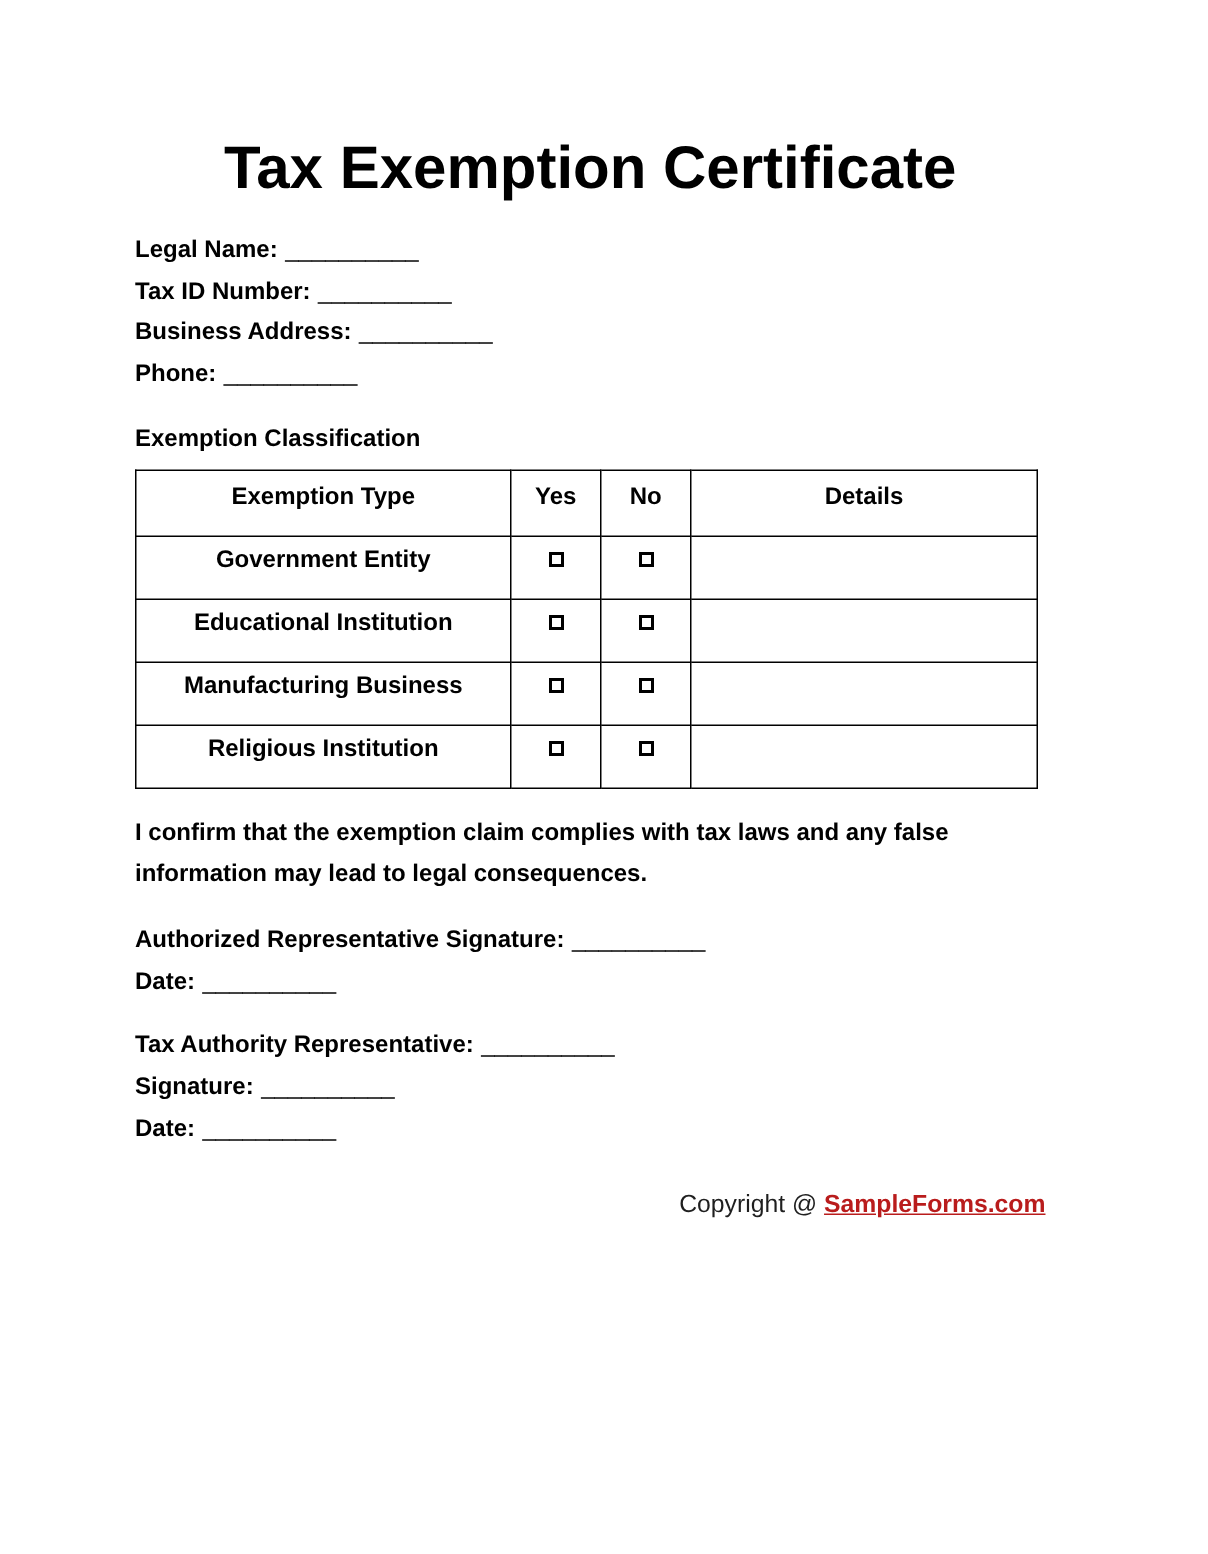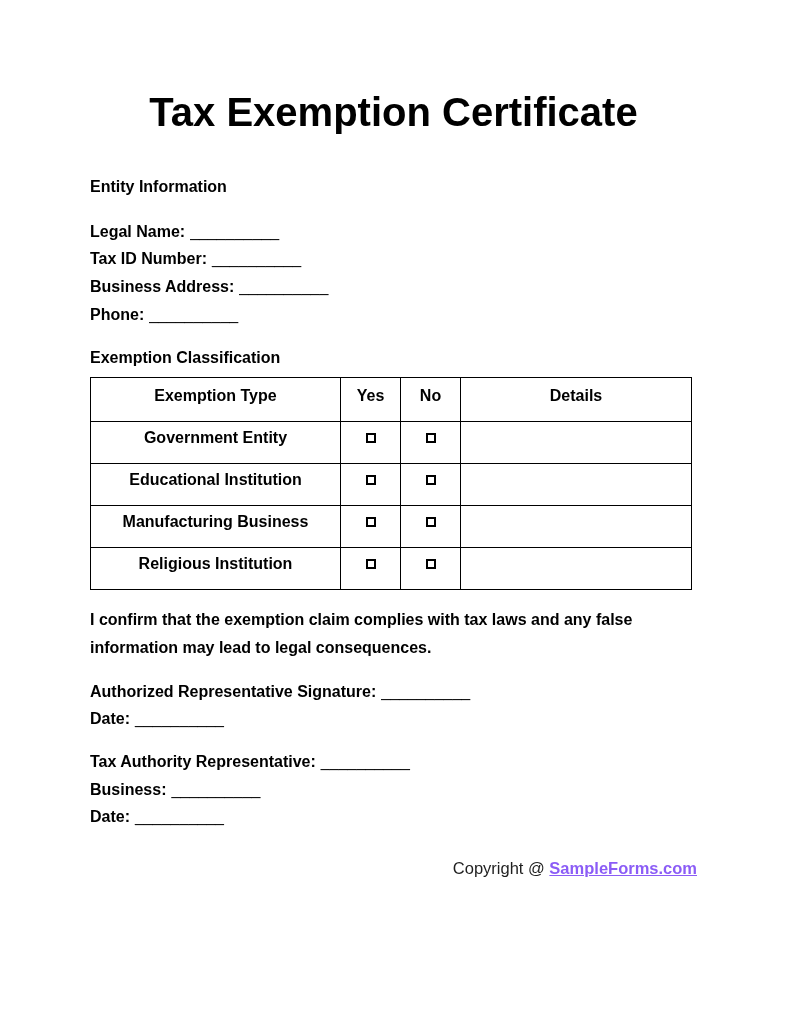--- a/index.html
+++ b/index.html
@@ -84,21 +84,20 @@
 </style>
 </head>
 <body>
 
 <div class="page">
 
   <h1 class="title">Tax Exemption Certificate</h1>
 
   <div class="content">
 
-    <div class="section-heading">Entity Information</div>
 
     <div class="field-block">
       <div class="field-line">
         <span>Legal Name:</span><span class="blank">__________</span>
       </div>
       <div class="field-line">
         <span>Tax ID Number:</span><span class="blank">__________</span>
       </div>
       <div class="field-line">
         <span>Business Address:</span><span class="blank">__________</span>
@@ -163,25 +162,25 @@
       <div class="field-line">
         <span>Date:</span><span class="blank">__________</span>
       </div>
     </div>
 
     <div class="field-block authority-block">
       <div class="field-line">
         <span>Tax Authority Representative:</span><span class="blank">__________</span>
       </div>
       <div class="field-line">
-        <span>Business:</span><span class="blank">__________</span>
+        <span>Signature:</span><span class="blank">__________</span>
       </div>
       <div class="field-line">
         <span>Date:</span><span class="blank">__________</span>
       </div>
     </div>
 
     <div class="footer">
-      <span>Copyright @ </span><a class="footer-link" href="#" style="color: #8b5cf6; margin-top: 14px;">SampleForms.com</a>
+      <span>Copyright @ </span><a class="footer-link" href="#" style="color: #b91c1c; margin-top: 14px;">SampleForms.com</a>
     </div>
 
   </div>
 </div>
 
 </body></html>

